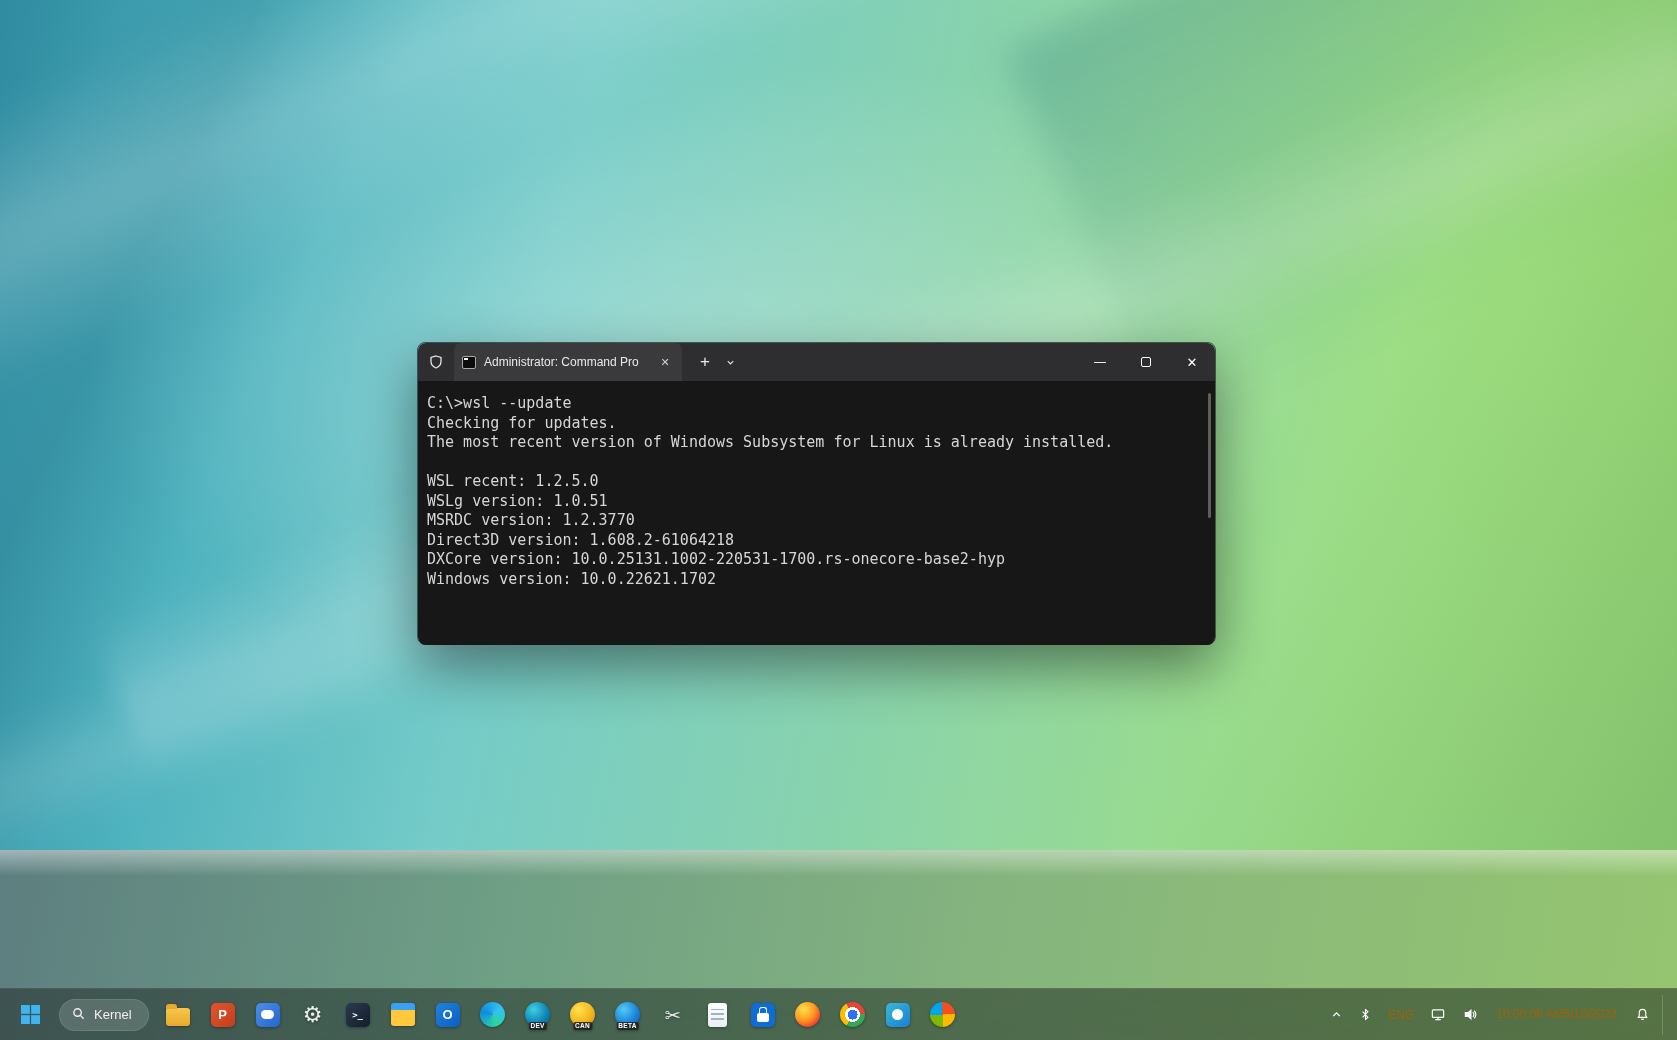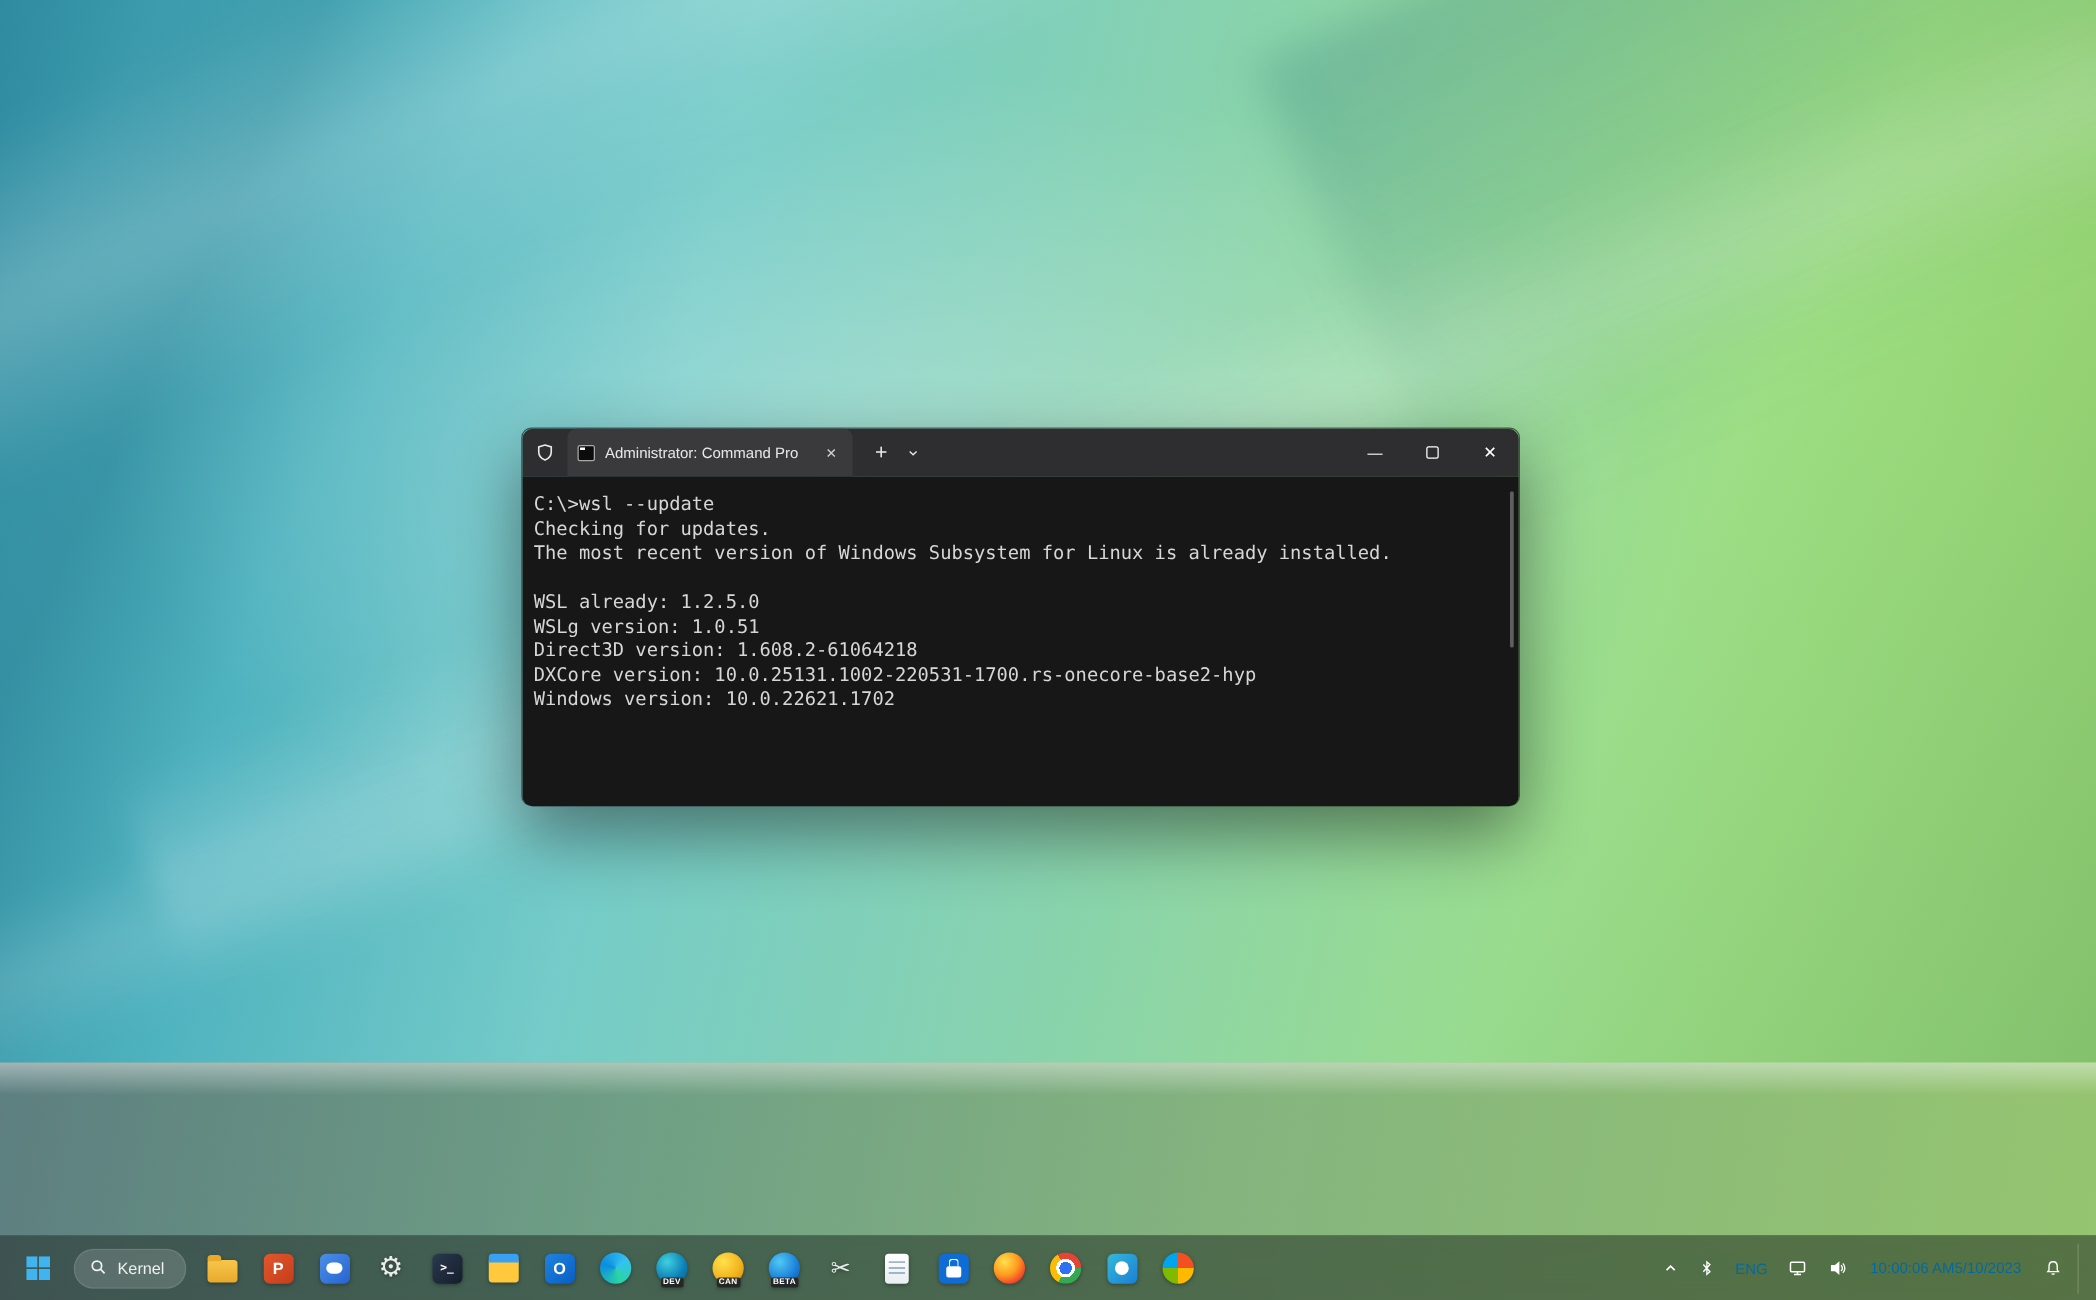--- a/index.html
+++ b/index.html
@@ -113,21 +113,21 @@
   .ic-chrome { background:
       radial-gradient(circle,#2f71f3 0 5px,#fff 5px 7.5px,transparent 7.5px),
       conic-gradient(from -30deg,#ea4335 0 33%,#34a853 33% 66%,#fbbc05 66% 100%); }
   .ic-photos { background:linear-gradient(135deg,#35b8d8,#1a7fd4); position:relative; }
   .ic-photos::before { content:''; width:11px; height:11px; border-radius:50%; background:#fff; }
   .ic-paint { background:conic-gradient(#f25022 0 25%,#ffb900 25% 50%,#7fba00 50% 75%,#00a4ef 75% 100%);
     position:relative; }
   .ic-paint::before { content:''; width:9px; height:9px; border-radius:50%; background:#fff; }
 
   
-  .tray { margin-left:auto; display:flex; align-items:flex-start; gap:4px; color:#0369a1; }
+  .tray { margin-left:auto; display:flex; align-items:flex-start; gap:4px; color:#a16207; }
   .tray-btn { height:40px; border-radius:5px; display:flex; align-items:center;
     justify-content:center; padding:0 6px; }
   .lang { font-size:12px; }
   .clock { text-align:right; font-size:12px; line-height:15px; padding:0 8px; }
   .show-desktop { width:5px; height:40px; margin-left:2px; border-left:1px solid rgba(255,255,255,0.18); }
 </style>
 </head>
 <body>
 
 <div class="desktop">
@@ -166,22 +166,23 @@
             <span class="maxbox"></span>
           </span>
         <span class="wc close-btn glyph">✕</span>
       </div>
     </div>
     <div class="term-content">
       <div class="t-line">C:\&gt;wsl --update</div>
       <div class="t-line">Checking for updates.</div>
       <div class="t-line">The most recent version of Windows Subsystem for Linux is already installed.</div>
       <div class="t-line"></div>
-      <div class="t-line">WSL already: 1.2.5.0</div>
+      <div class="t-line">WSL recent: 1.2.5.0</div>
       <div class="t-line">WSLg version: 1.0.51</div>
+      <div class="t-line">MSRDC version: 1.2.3770</div>
       <div class="t-line">Direct3D version: 1.608.2-61064218</div>
       <div class="t-line">DXCore version: 10.0.25131.1002-220531-1700.rs-onecore-base2-hyp</div>
       <div class="t-line">Windows version: 10.0.22621.1702</div>
       <div class="scrollbar"></div>
     </div>
   </div>
 
   <div class="taskbar">
 
     <div class="tb-btn">

